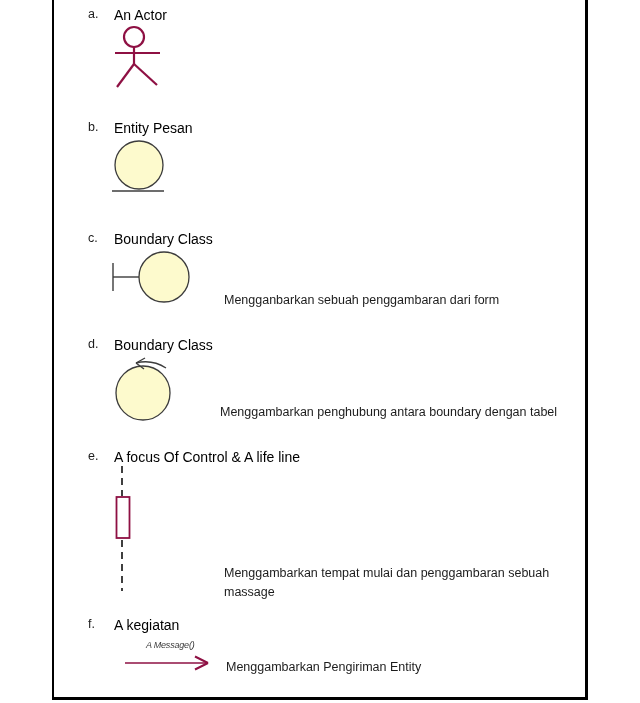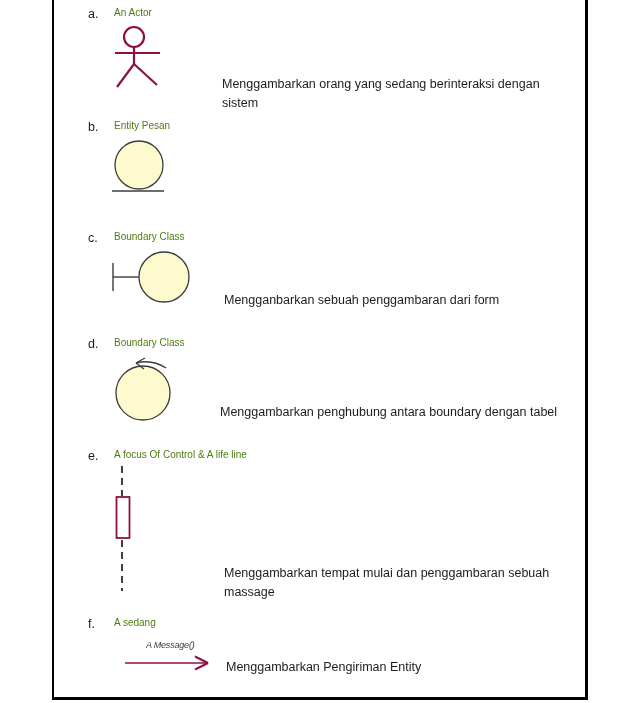--- a/index.html
+++ b/index.html
@@ -17,21 +17,21 @@
   #border-left   { left: 52px;  top: 0;     width: 2px;   height: 700px; }
   #border-right  { left: 585px; top: 0;     width: 3px;   height: 700px; }
   #border-bottom { left: 52px;  top: 697px; width: 536px; height: 3px; }
 
   .item-letter {
     position: absolute; left: 88px;
     font-size: 12.5px; color: #1c1c1c;
   }
   .item-title {
     position: absolute; left: 114px;
-    font-size: 10px; color: #4d7c0f;
+    font-size: 14px; color: #000000;
   }
   .item-desc {
     position: absolute;
     font-size: 12.5px; line-height: 19px; color: #1c1c1c;
   }
   .sym { position: absolute; }
   .label-msg {
     position: absolute; left: 146px; top: 640px;
     font-size: 9px; letter-spacing: -0.2px; color: #3a3a3a; font-style: italic;
   }
@@ -47,21 +47,20 @@
 
   <span class="item-letter" style="top:7px">a.</span>
   <span class="item-title" style="top:7px">An Actor</span>
   <svg class="sym" style="left:108px; top:25px" width="58" height="64" viewBox="0 0 58 64">
     <circle cx="26" cy="12" r="10" fill="none" stroke="#8e1043" stroke-width="2.2"></circle>
     <line x1="7" y1="28" x2="52" y2="28" stroke="#8e1043" stroke-width="2.2"></line>
     <line x1="26" y1="22" x2="26" y2="39" stroke="#8e1043" stroke-width="2.2"></line>
     <line x1="26" y1="39" x2="9" y2="62" stroke="#8e1043" stroke-width="2.2"></line>
     <line x1="26" y1="39" x2="49" y2="60" stroke="#8e1043" stroke-width="2.2"></line>
   </svg>
-  <div class="item-desc" style="left:222px; top:75px; max-width:340px">Menggambarkan orang yang sedang berinteraksi dengan sistem</div>
 
   <span class="item-letter" style="top:120px">b.</span>
   <span class="item-title" style="top:120px">Entity Pesan</span>
   <svg class="sym" style="left:106px; top:139px" width="66" height="58" viewBox="0 0 66 58">
     <circle cx="33" cy="26" r="24" fill="#fdfacd" stroke="#3c3c3c" stroke-width="1.3"></circle>
     <line x1="6" y1="52" x2="58" y2="52" stroke="#3c3c3c" stroke-width="1.3"></line>
   </svg>
 
   <span class="item-letter" style="top:231px">c.</span>
   <span class="item-title" style="top:231px">Boundary Class</span>
@@ -85,21 +84,21 @@
   <span class="item-letter" style="top:449px">e.</span>
   <span class="item-title" style="top:449px">A focus Of Control &amp; A life line</span>
   <svg class="sym" style="left:112px; top:463px" width="24" height="130" viewBox="0 0 24 130">
     <line x1="10" y1="3" x2="10" y2="33" stroke="#111111" stroke-width="1.6" stroke-dasharray="7 5"></line>
     <rect x="4.5" y="34" width="13" height="41" fill="#ffffff" stroke="#8e1043" stroke-width="1.8"></rect>
     <line x1="10" y1="77" x2="10" y2="128" stroke="#111111" stroke-width="1.6" stroke-dasharray="7 5"></line>
   </svg>
   <div class="item-desc" style="left:224px; top:564px; max-width:330px">Menggambarkan tempat mulai dan penggambaran sebuah massage</div>
 
   <span class="item-letter" style="top:617px">f.</span>
-  <span class="item-title" style="top:617px">A sedang</span>
+  <span class="item-title" style="top:617px">A kegiatan</span>
   <div class="label-msg">A Message()</div>
   <svg class="sym" style="left:120px; top:654px" width="102" height="18" viewBox="0 0 102 18">
     <line x1="5" y1="9" x2="88" y2="9" stroke="#8e1043" stroke-width="1.7"></line>
     <line x1="88" y1="9" x2="75" y2="2.5" stroke="#8e1043" stroke-width="2"></line>
     <line x1="88" y1="9" x2="75" y2="15.5" stroke="#8e1043" stroke-width="2"></line>
   </svg>
   <div class="item-desc" style="left:226px; top:658px; white-space:nowrap">Menggambarkan Pengiriman Entity</div>
 
 </div>
 

